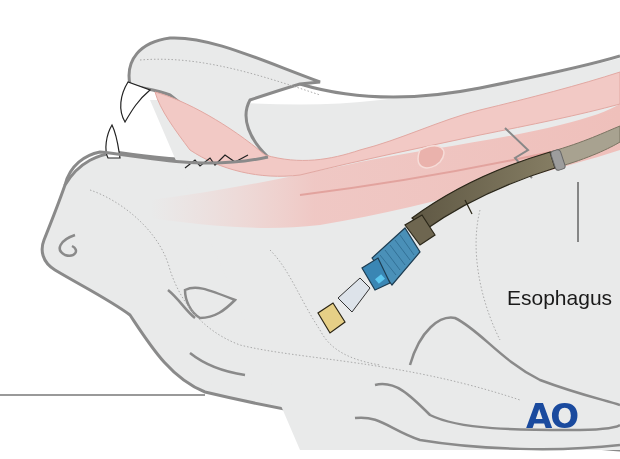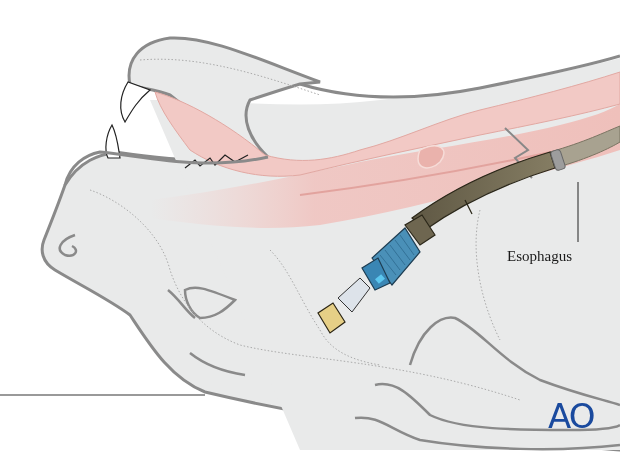--- a/index.html
+++ b/index.html
@@ -1,18 +1,18 @@
 <!DOCTYPE html>
 <html><head>
   <meta charset="utf-8">
   <style>
     html, body { margin: 0; padding: 0; background: #ffffff; }
     body { width: 620px; height: 459px; position: relative; overflow: hidden; font-family: "Liberation Sans", sans-serif; }
     #diagram { position: absolute; left: 0; top: 0; width: 620px; height: 459px; }
-    .label-text { position: absolute; font-family: Liberation Serif, serif; font-size: 15px; color: #1a1a1a; }
+    .label-text { position: absolute; font-family: Liberation Sans, sans-serif; font-size: 21px; color: #1a1a1a; margin-top: 38px; }
     .logo { position: absolute; font-family: "DejaVu Sans", sans-serif; font-size: 34px; font-weight: normal; letter-spacing: -2px; }
   </style>
 </head>
 <body>
 
 <svg id="diagram" viewBox="0 0 620 459" xmlns="http://www.w3.org/2000/svg">
   <defs>
     <linearGradient id="esoFade" x1="0" y1="0" x2="1" y2="0">
       <stop offset="0" stop-color="#f3cfcb" stop-opacity="0"></stop>
       <stop offset="0.35" stop-color="#f0c4c0" stop-opacity="0.9"></stop>
@@ -85,13 +85,13 @@
 
   <path d="M338 298 L352 312 L370 288 L360 278 Z" fill="#dde3ea" stroke="#333" stroke-width="1"></path>
 
   <path d="M318 313 L330 333 L345 322 L333 303 Z" fill="#e6cf86" stroke="#2a2414" stroke-width="1.2"></path>
 
   <line x1="578" y1="182" x2="578" y2="242" stroke="#222" stroke-width="1"></line>
 </svg>
 
 <div class="label-text" style="left:507px; top:248px;">Esophagus</div>
 
-<div class="logo" style="left:548px; top:396px; color:#1a4a9e;">AO</div>
+<div class="logo" style="left:526px; top:396px; color:#1a4a9e;font-weight:bold;">AO</div>
 
 </body></html>

